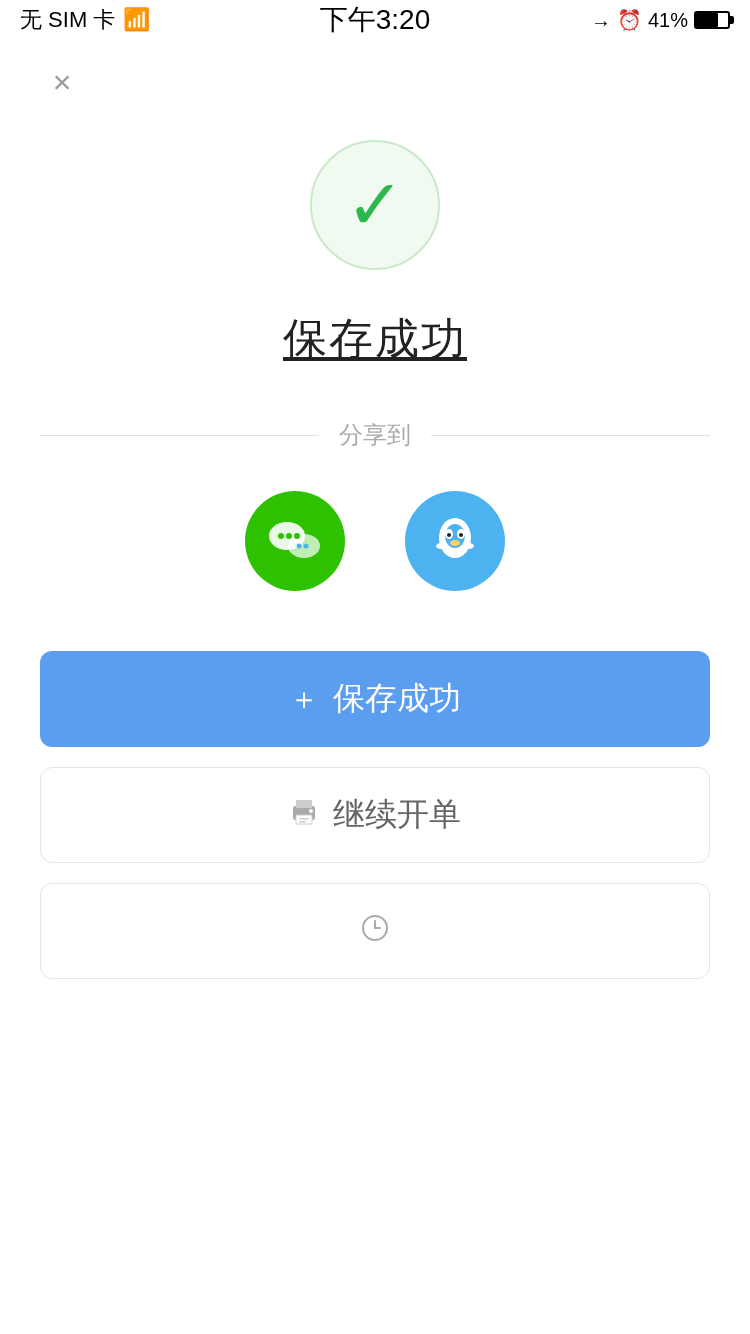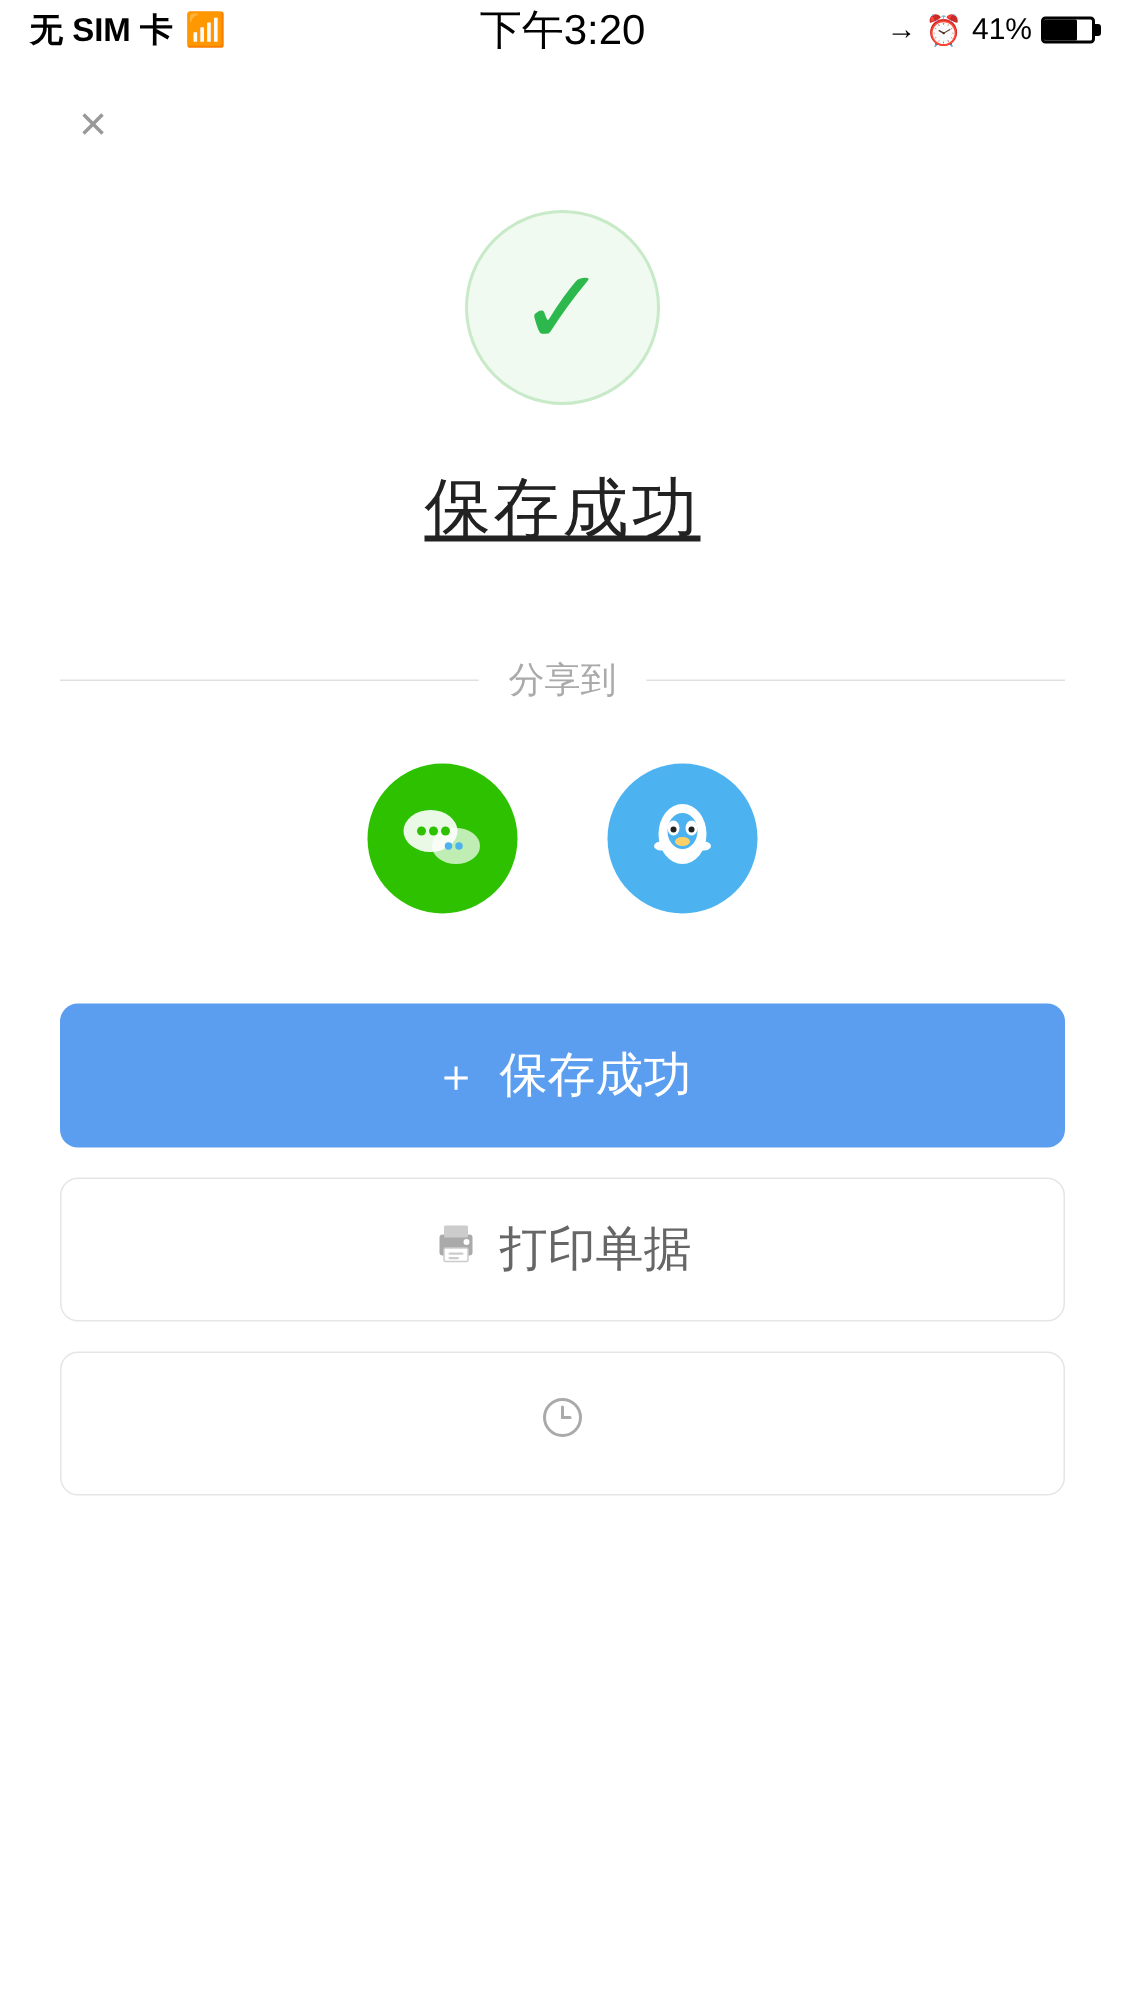--- a/index.html
+++ b/index.html
@@ -23,21 +23,21 @@
       align-items: center;
       justify-content: space-between;
       padding: 0 20px;
       flex-shrink: 0;
     }
     .status-left {
       display: flex;
       align-items: center;
       gap: 8px;
       font-size: 22px;
-      font-weight: 700;
+      font-weight: 400;
       color: #000;
     }
     .status-center {
       font-size: 28px;
       font-weight: 500;
       color: #000;
       position: absolute;
       left: 50%;
       transform: translateX(-50%);
     }
@@ -125,21 +125,21 @@
       margin-top: 40px;
       font-size: 44px;
       font-weight: 400;
       color: #222;
       letter-spacing: 2px;
       text-decoration: underline;
     }
 
     
     .share-section {
-      margin-top: 68px;
+      margin-top: 50px;
       width: 100%;
       display: flex;
       flex-direction: column;
       align-items: center;
     }
 
     .divider-row {
       width: 100%;
       display: flex;
       align-items: center;
@@ -304,21 +304,21 @@
       <span class="action-btn-icon">
         <svg width="30" height="28" viewBox="0 0 30 28" fill="none" xmlns="http://www.w3.org/2000/svg">
           <rect x="4" y="8" width="22" height="14" rx="2" fill="#aaa"></rect>
           <rect x="7" y="2" width="16" height="8" rx="1" fill="#ccc"></rect>
           <rect x="7" y="17" width="16" height="9" rx="1" fill="#fff" stroke="#ccc"></rect>
           <rect x="10" y="20" width="10" height="1.5" rx="1" fill="#ccc"></rect>
           <rect x="10" y="23" width="7" height="1.5" rx="1" fill="#ccc"></rect>
           <circle cx="22" cy="13" r="2" fill="#fff"></circle>
         </svg>
       </span>
-      <span>打印单据</span>
+      <span>继续开单</span>
     </button>
 
     <button class="action-btn secondary">
       <span class="action-btn-icon">
         <svg width="28" height="28" viewBox="0 0 28 28" fill="none" xmlns="http://www.w3.org/2000/svg">
           <circle cx="14" cy="14" r="12" stroke="#aaa" stroke-width="2" fill="none"></circle>
           <line x1="14" y1="14" x2="14" y2="7" stroke="#aaa" stroke-width="2" stroke-linecap="round"></line>
           <line x1="14" y1="14" x2="19" y2="14" stroke="#aaa" stroke-width="2" stroke-linecap="round"></line>
         </svg>
       </span>

